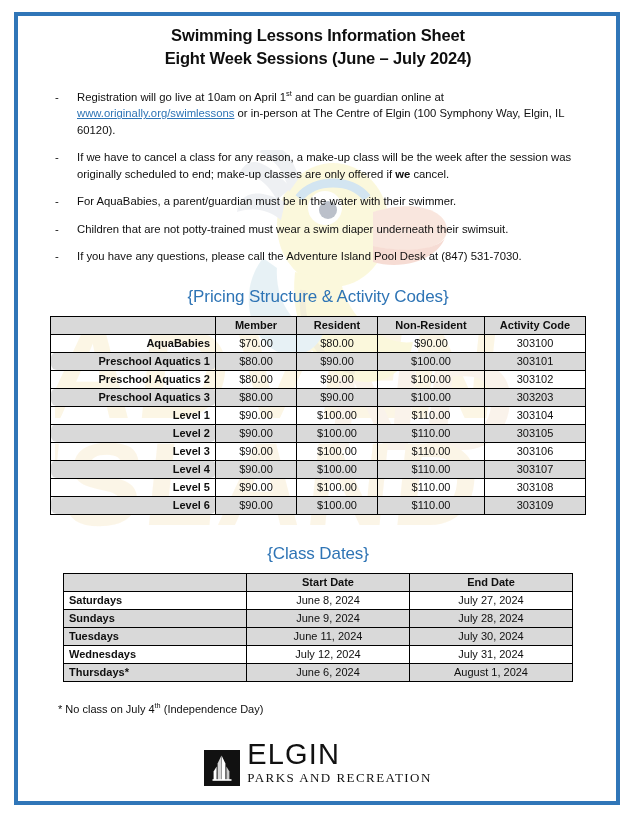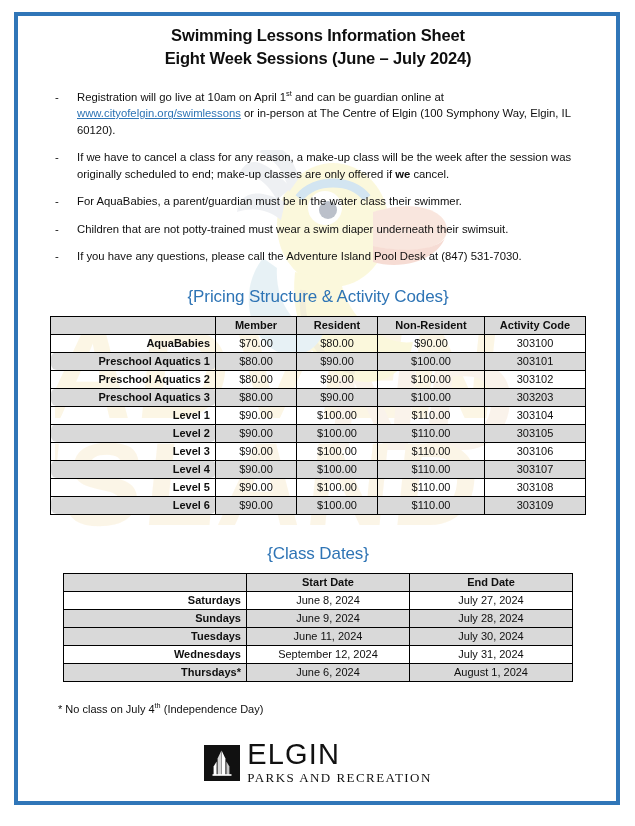--- a/index.html
+++ b/index.html
@@ -138,40 +138,40 @@
   #pricing-table .c1{width:70px;margin-top:26px;}
   #pricing-table .c2{width:70px;}
   #pricing-table .c3{width:96px;}
   #pricing-table .c4{width:90px;margin-left:44px;}
 
   
   #dates-table{margin-top:9px;}
   #dates-table .d0{width:172px;}
   #dates-table .d1{width:152px;}
   #dates-table .d2{width:152px;}
-  #dates-table .daylabel{text-align:right;font-weight:bold;}
+  #dates-table .daylabel{text-align:left;font-weight:bold;}
 
   
   .footnote{
     margin-top:21px;
     font-size:11px;
     color:#0f0f0f;
     padding-left:14px;
   }
 
   
   #logo-wrap{
     margin-top:26px;
     display:flex;
     justify-content:center;
     align-items:center;
   }
   #logo{
     display:flex;
-    align-items:center;
+    align-items:flex-end;
   }
   #logo-mark{
     width:36px;height:36px;
     background:#111;
     display:block;
     flex:0 0 auto;
   }
   #logo-text{
     margin-left:7px;
     display:flex;
@@ -241,27 +241,27 @@
 
   <div id="content">
 
     <h1 class="doc-title">
       <span>Swimming Lessons Information Sheet</span>
       <span class="line2">Eight Week Sessions (June – July 2024)</span>
     </h1>
 
     <ul class="bullets">
       <li>
-        <span class="dash">-</span><span>Registration will go live at 10am on April 1</span><sup>st</sup><span> and can be guardian online at </span><a class="weblink" href="#">www.cityofelgin.org/swimlessons</a><span> or in-person at The Centre of Elgin (100 Symphony Way, Elgin, IL 60120).</span>
+        <span class="dash">-</span><span>Registration will go live at 10am on April 1</span><sup>st</sup><span> and can be guardian online at </span><a class="weblink" href="#">www.originally.org/swimlessons</a><span> or in-person at The Centre of Elgin (100 Symphony Way, Elgin, IL 60120).</span>
       </li>
       <li>
         <span class="dash">-</span><span>If we have to cancel a class for any reason, a make-up class will be the week after the session was originally scheduled to end; make-up classes are only offered if </span><span class="bold">we</span><span> cancel.</span>
       </li>
       <li>
-        <span class="dash">-</span><span>For AquaBabies, a parent/guardian must be in the water class their swimmer.</span>
+        <span class="dash">-</span><span>For AquaBabies, a parent/guardian must be in the water with their swimmer.</span>
       </li>
       <li>
         <span class="dash">-</span><span>Children that are not potty-trained must wear a swim diaper underneath their swimsuit.</span>
       </li>
       <li>
         <span class="dash">-</span><span>If you have any questions, please call the Adventure Island Pool Desk at (847) 531-7030.</span>
       </li>
     </ul>
 
     <h2 class="section-heading" id="heading-pricing">{Pricing Structure &amp; Activity Codes}</h2>
@@ -371,21 +371,21 @@
           <td class="val">June 9, 2024</td>
           <td class="val">July 28, 2024</td>
         </tr>
         <tr class="shade">
           <td class="daylabel">Tuesdays</td>
           <td class="val">June 11, 2024</td>
           <td class="val">July 30, 2024</td>
         </tr>
         <tr class="plain">
           <td class="daylabel">Wednesdays</td>
-          <td class="val">September 12, 2024</td>
+          <td class="val">July 12, 2024</td>
           <td class="val">July 31, 2024</td>
         </tr>
         <tr class="shade">
           <td class="daylabel">Thursdays*</td>
           <td class="val">June 6, 2024</td>
           <td class="val">August 1, 2024</td>
         </tr>
       </tbody>
     </table>
 

